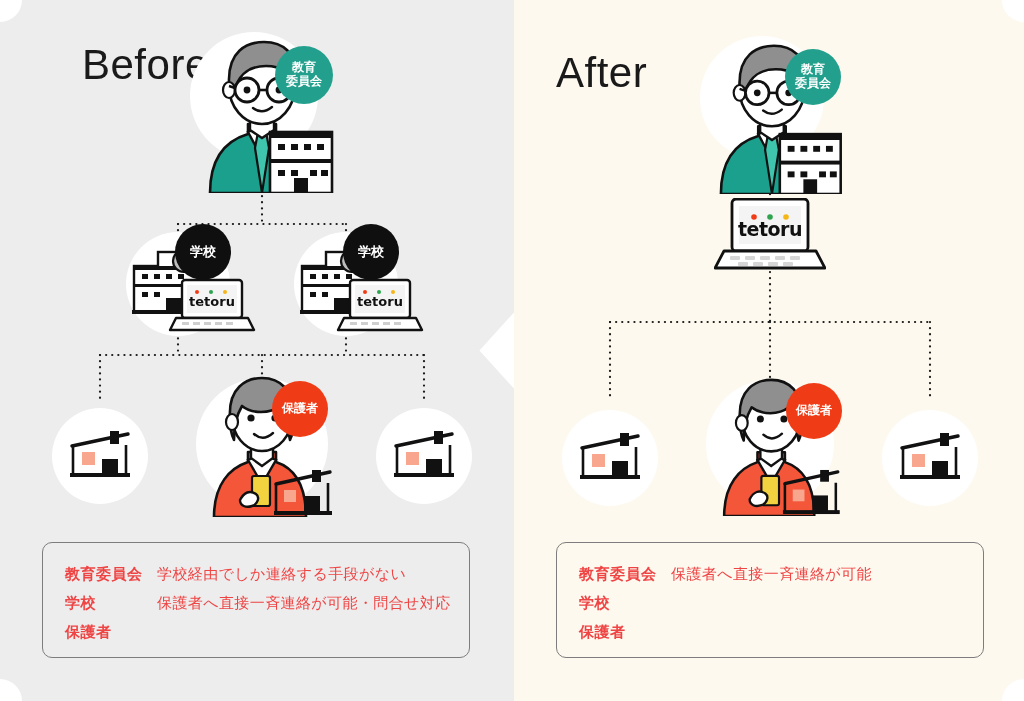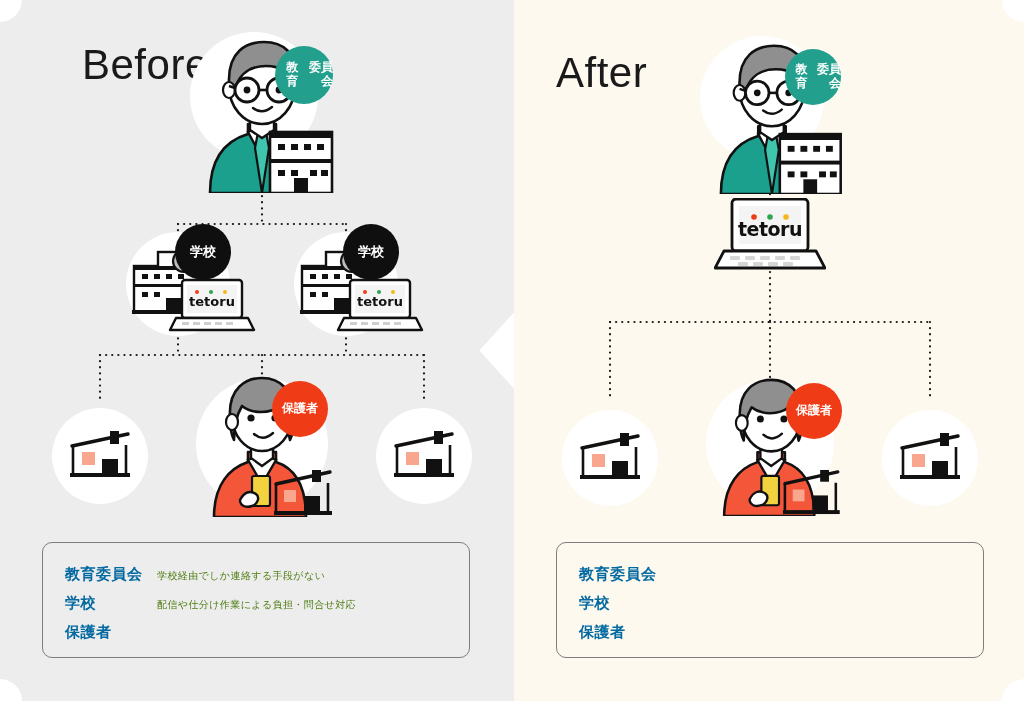--- a/index.html
+++ b/index.html
@@ -62,21 +62,21 @@
     border-radius: 50%;
     background: #ffffff;
   }
 
   .badge {
     position: absolute;
     border-radius: 50%;
     display: flex;
     align-items: center;
     justify-content: center;
-    flex-direction: row;
+    flex-direction: column;
     color: #ffffff;
     font-weight: 700;
     text-align: right;
     line-height: 1.15;
     z-index: 6;
   }
   .badge-teal { background: #23a08d; }
   .badge-black { background: #100f0f; }
   .badge-red { background: #f03c16; }
 
@@ -86,28 +86,28 @@
     border: 1px solid #7d7d7d;
     border-radius: 10px;
     background: transparent;
   }
   .infobox-inner { padding: 22px 0 22px 22px; }
   .irow { display: flex; align-items: baseline; margin-bottom: 10px; }
   .irow:last-child { margin-bottom: 0; }
   .ilabel {
     font-weight: 700;
     font-size: 15px;
-    color: #0369a1;
+    color: #ef4444;
     width: 92px;
     flex: 0 0 92px;
     letter-spacing: 0.5px;
   }
   .itext {
-    font-size: 10px;
-    color: #4d7c0f;
+    font-size: 15px;
+    color: #ef4444;
     letter-spacing: 0.4px;
   }
 </style>
 </head>
 <body>
 
 <div class="stage">
 
   <div class="panel panel-before"></div>
   <div class="panel panel-after"></div>
@@ -317,21 +317,21 @@
     </svg>
 
     <div class="infobox" style="left:42px; top:542px; width:428px; height:116px;">
       <div class="infobox-inner">
         <div class="irow">
           <span class="ilabel">教育委員会</span>
           <span class="itext">学校経由でしか連絡する手段がない</span>
         </div>
         <div class="irow">
           <span class="ilabel">学校</span>
-          <span class="itext">配信や仕分け作業による負担・問合せ対応</span>
+          <span class="itext">保護者へ直接一斉連絡が可能・問合せ対応</span>
         </div>
         <div class="irow">
           <span class="ilabel">保護者</span>
         </div>
       </div>
     </div>
   </div>
 
   <div class="diagram">
 
@@ -438,20 +438,21 @@
       <path d="M3 16 L3 44 M56 15 L56 44" stroke="#111" stroke-width="2.6"></path>
       <rect x="0" y="43" width="60" height="4" fill="#111"></rect>
       <rect x="12" y="22" width="13" height="13" fill="#f9a68e"></rect>
       <rect x="32" y="29" width="16" height="15" fill="#111"></rect>
     </svg>
 
     <div class="infobox" style="left:556px; top:542px; width:428px; height:116px;">
       <div class="infobox-inner">
         <div class="irow">
           <span class="ilabel">教育委員会</span>
+          <span class="itext">保護者へ直接一斉連絡が可能</span>
         </div>
         <div class="irow">
           <span class="ilabel">学校</span>
         </div>
         <div class="irow">
           <span class="ilabel">保護者</span>
         </div>
       </div>
     </div>
   </div>

